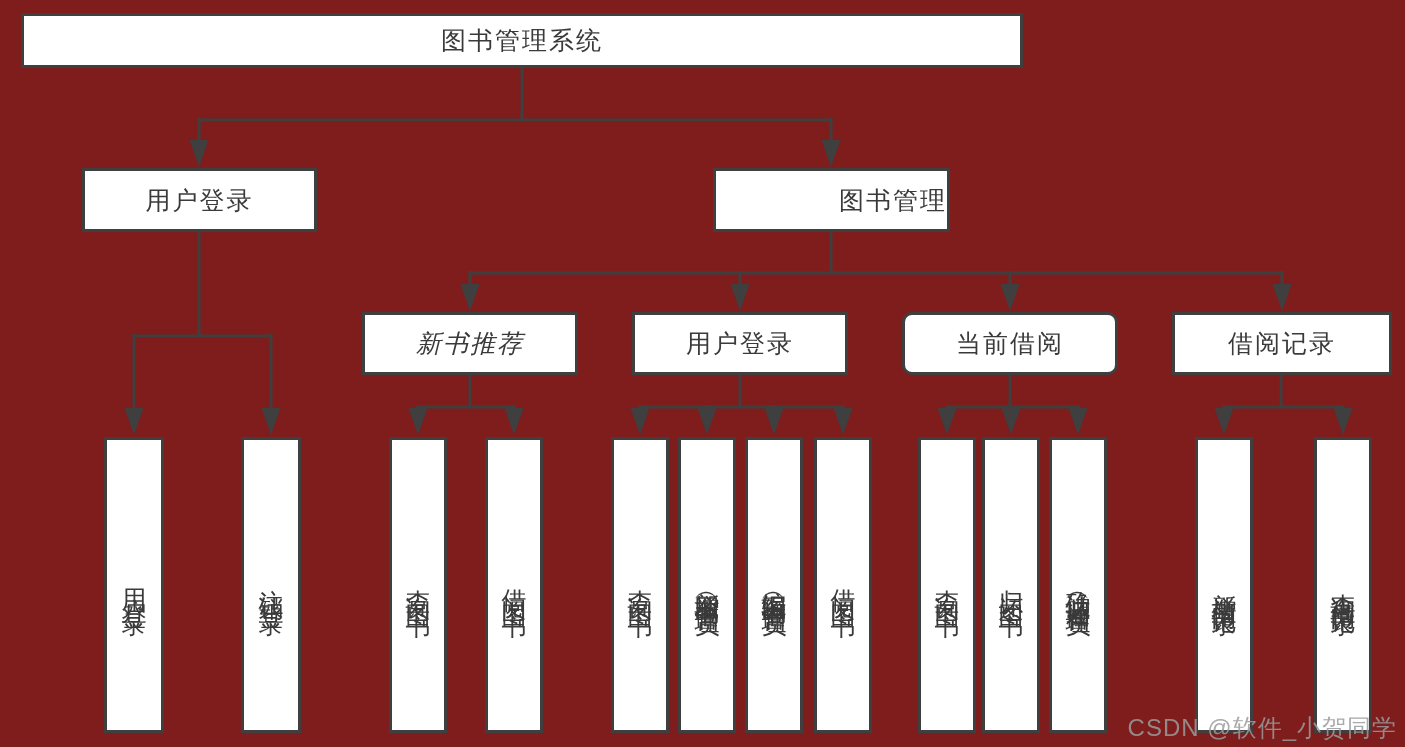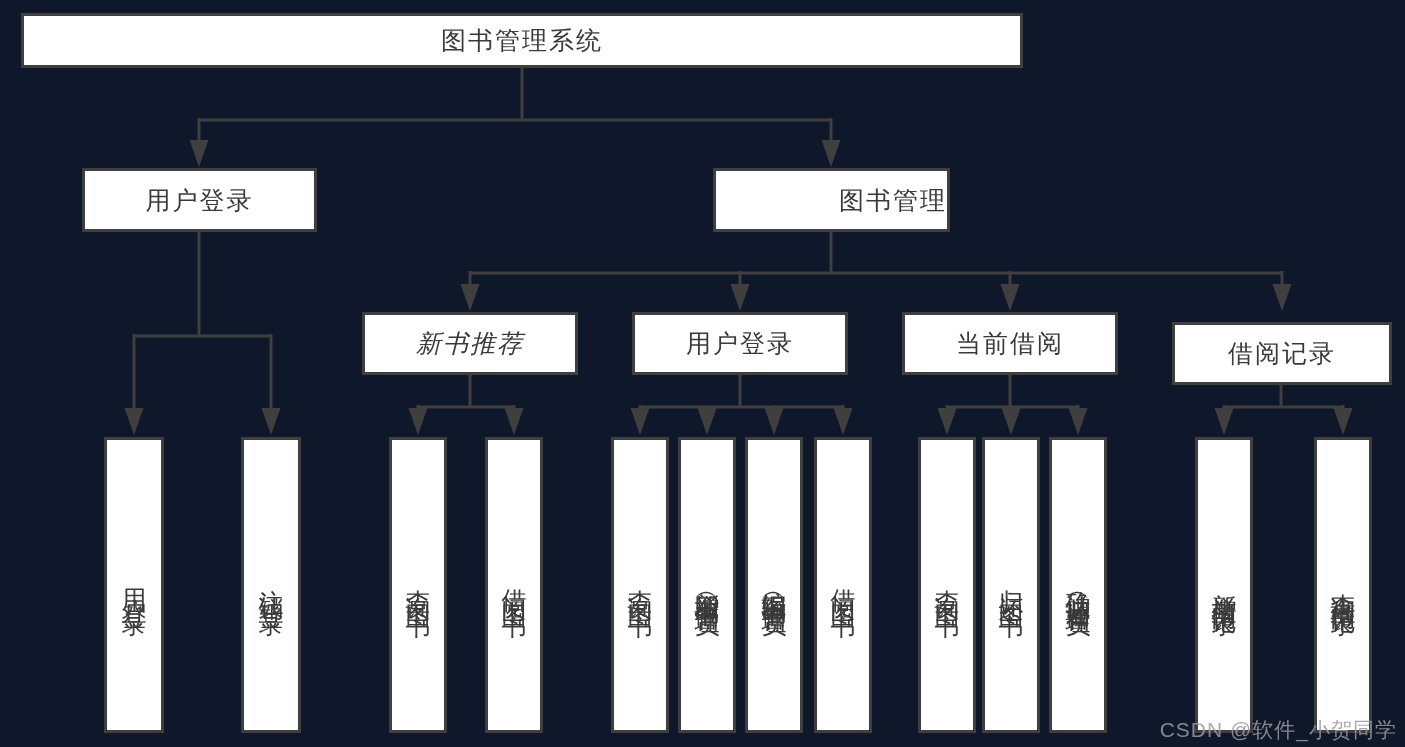--- a/index.html
+++ b/index.html
@@ -5,21 +5,21 @@
   html, body {
     margin: 0;
     padding: 0;
     background: #ffffff;
     font-family: "Liberation Sans", "DejaVu Sans", sans-serif;
   }
   #canvas {
     position: relative;
     width: 1405px;
     height: 747px;
-    background: #0f172a;
+    background: #7f1d1d;
     overflow: hidden;
   }
   #connector-layer {
     position: absolute;
     left: 0; top: 0;
     width: 1405px;
     height: 747px;
   }
   .node {
     position: absolute;
@@ -54,21 +54,21 @@
     line-height: 1;
     letter-spacing: 8px;
     white-space: nowrap;
   }
   .vtext.sp-mid  { letter-spacing: 4px; }
   .vtext.sp-long { letter-spacing: 3px; }
   #watermark {
     position: absolute;
     right: 8px;
     bottom: 3px;
-    font-size: 21px;
+    font-size: 24px;
     letter-spacing: 1px;
     color: #9b9b9b;
     opacity: 0.85;
     z-index: 3;
   }
 </style>
 </head>
 <body>
 
 <div id="canvas">
@@ -123,24 +123,24 @@
   <div class="node" style="left:713px; top:168px; width:237px; height:64px;justify-content:flex-end;">
     <span>图书管理</span>
   </div>
 
   <div class="node" style="left:362px; top:312px; width:216px; height:63px;font-style:italic;">
     <span>新书推荐</span>
   </div>
   <div class="node" style="left:632px; top:312px; width:216px; height:63px;">
     <span>用户登录</span>
   </div>
-  <div class="node" style="left:902px; top:312px; width:216px; height:63px;">
+  <div class="node" style="left:902px; top:312px; width:216px; height:63px;border-radius:10px;">
     <span>当前借阅</span>
   </div>
-  <div class="node" style="left:1172px; top:322px; width:220px; height:63px;align-items:center;">
+  <div class="node" style="left:1172px; top:312px; width:220px; height:63px;align-items:center;">
     <span>借阅记录</span>
   </div>
 
   <div class="leaf" style="left:104px; width:60px;">
     <span class="vtext">用户登录</span>
   </div>
   <div class="leaf" style="left:241px; width:60px;">
     <span class="vtext">注销登录</span>
   </div>
 

